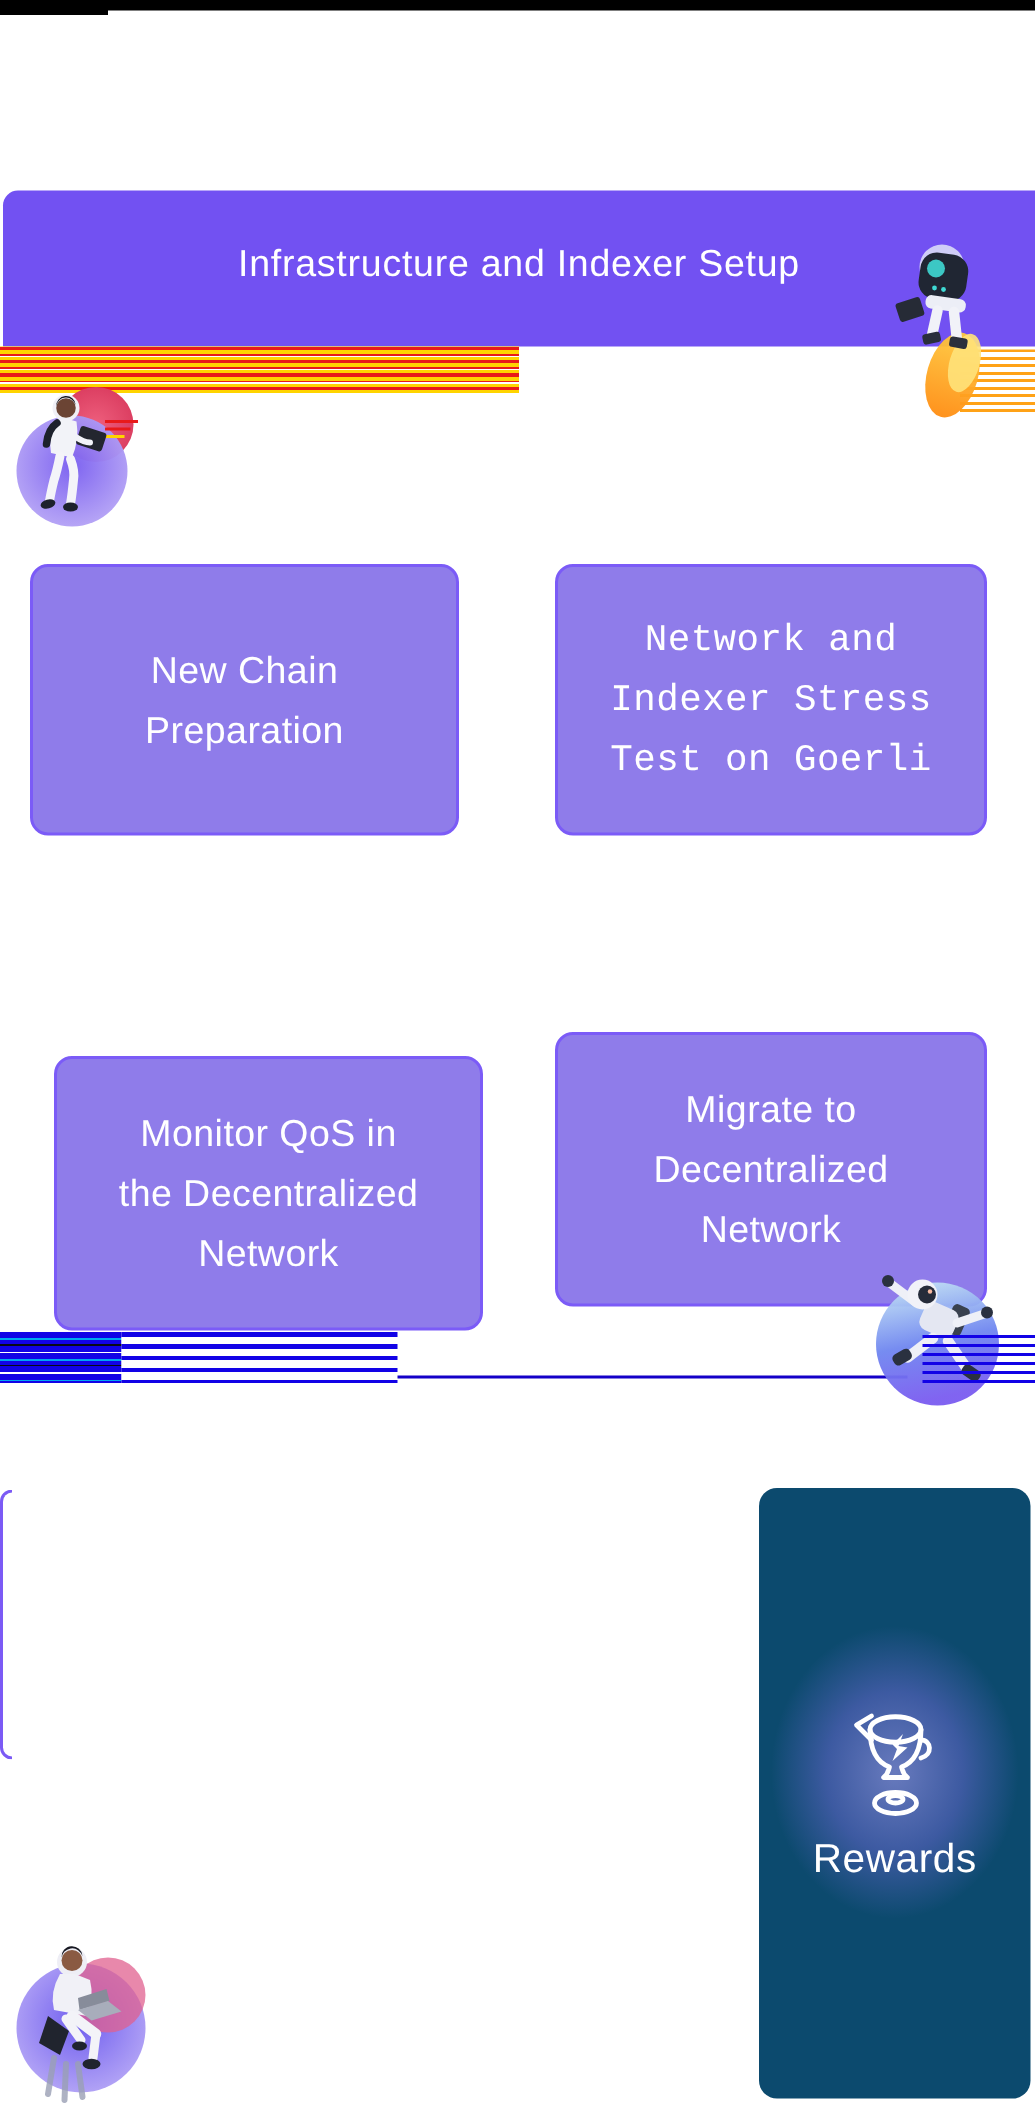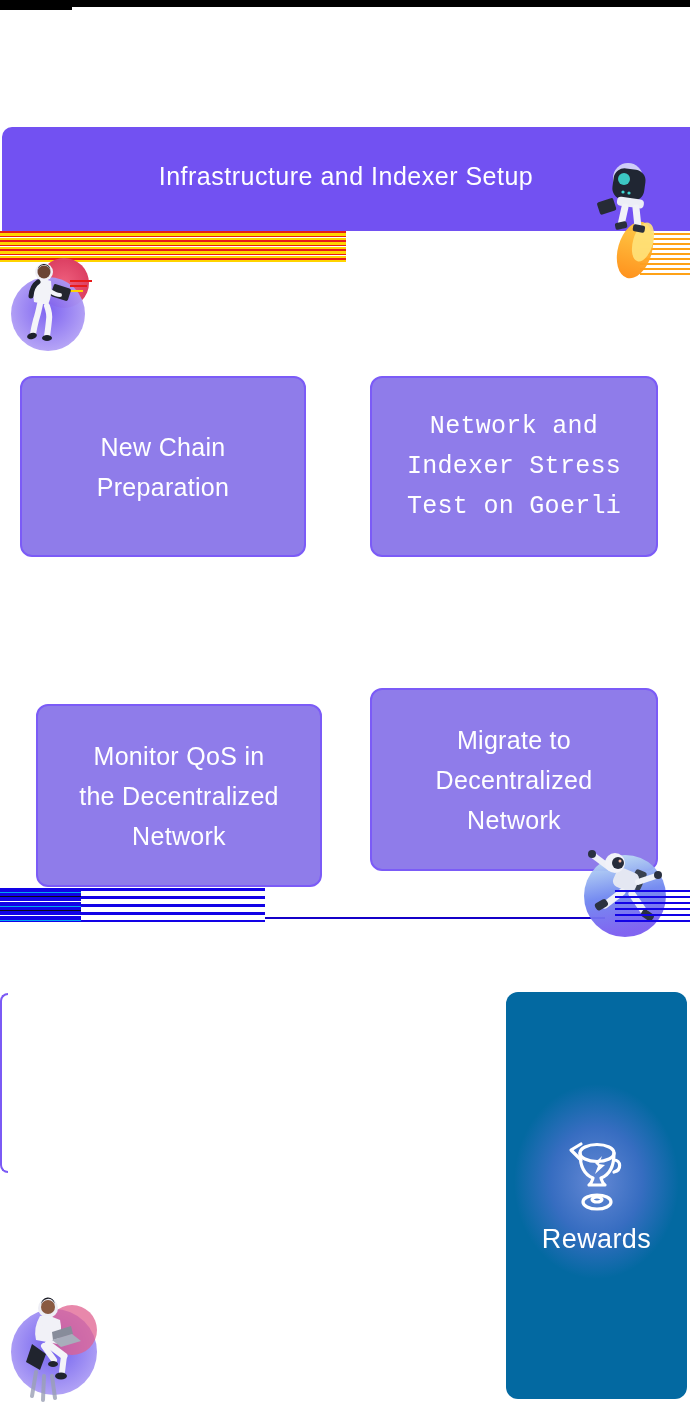--- a/index.html
+++ b/index.html
@@ -78,21 +78,21 @@
 
   
   .left-card-edge{
     position:absolute;left:0;top:993px;width:8px;height:180px;z-index:2;
     border:2px solid #7b5af5;border-right:none;border-radius:8px 0 0 8px;box-sizing:border-box;
   }
 
   
   .rewards-card{
     position:absolute;left:506px;top:992px;width:181px;height:407px;z-index:4;
-    background:#0369a1;border-radius:12px;cursor:pointer;
+    background:#0c4a6e;border-radius:12px;cursor:pointer;
   }
   .trophy-glow{
     position:absolute;left:8px;top:92px;width:165px;height:195px;border-radius:50%;
     background:radial-gradient(closest-side,rgba(180,162,255,.55) 0%,rgba(140,116,245,.38) 55%,rgba(106,74,227,0) 100%);
   }
   .trophy{position:absolute;left:58px;top:146px;}
   .rewards-label{
     position:absolute;left:0;top:232px;width:100%;text-align:center;
     color:#fff;font-size:27px;font-weight:500;letter-spacing:.4px;
   }

